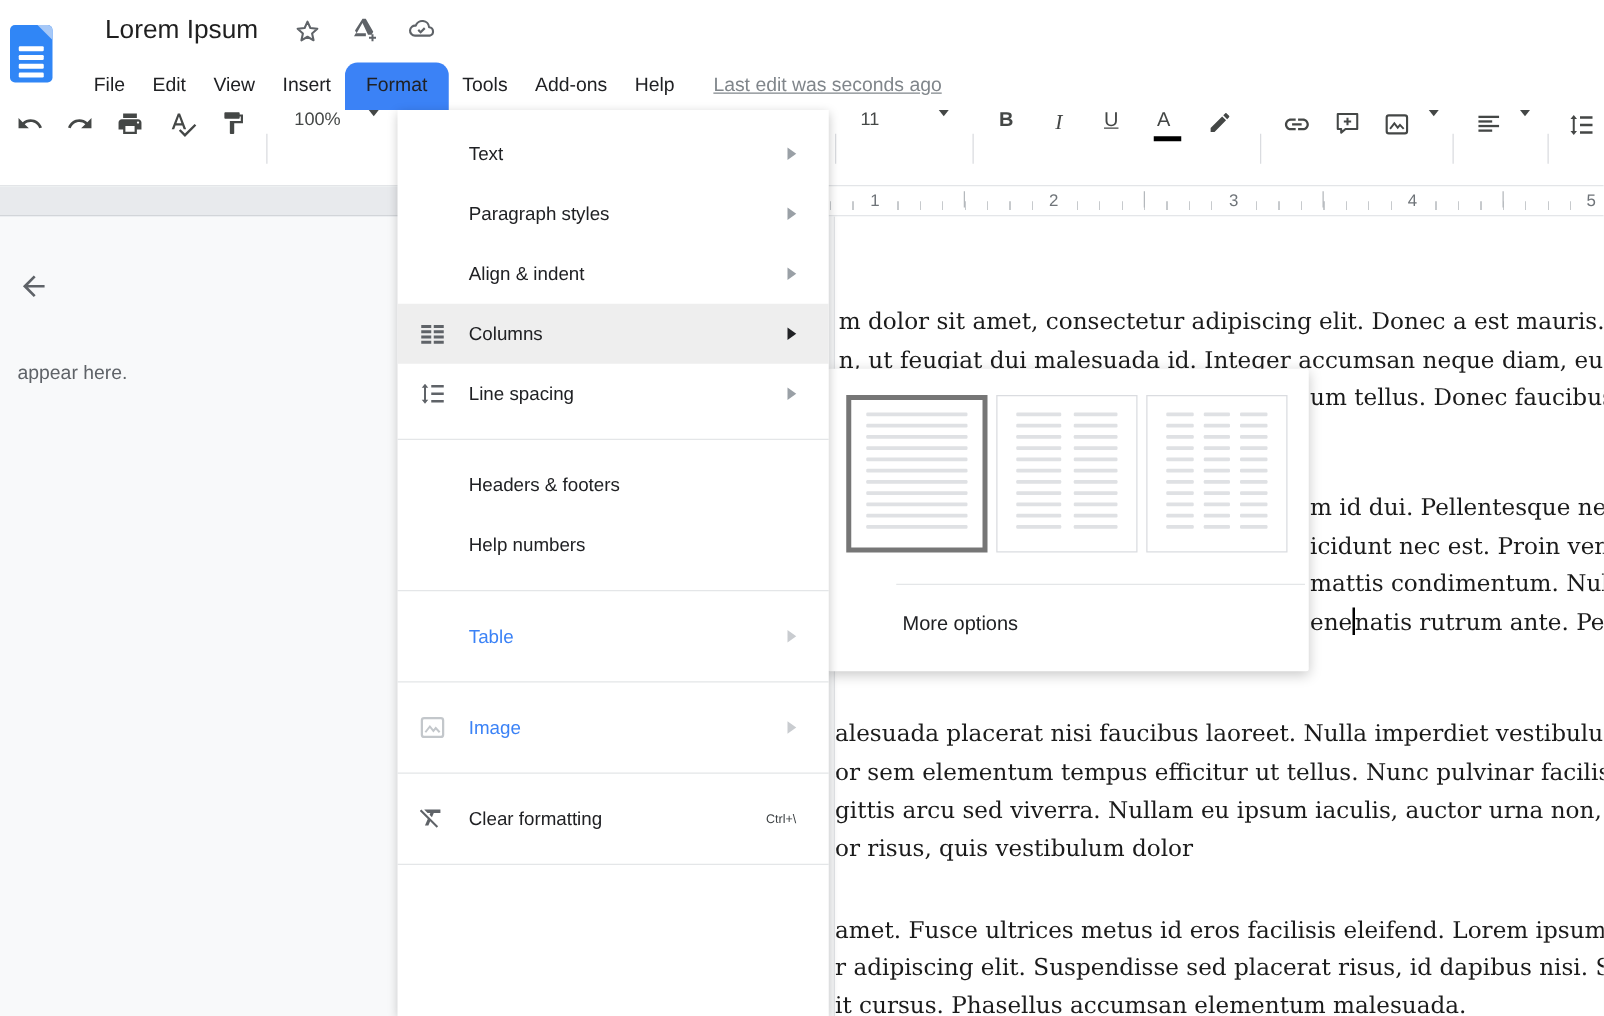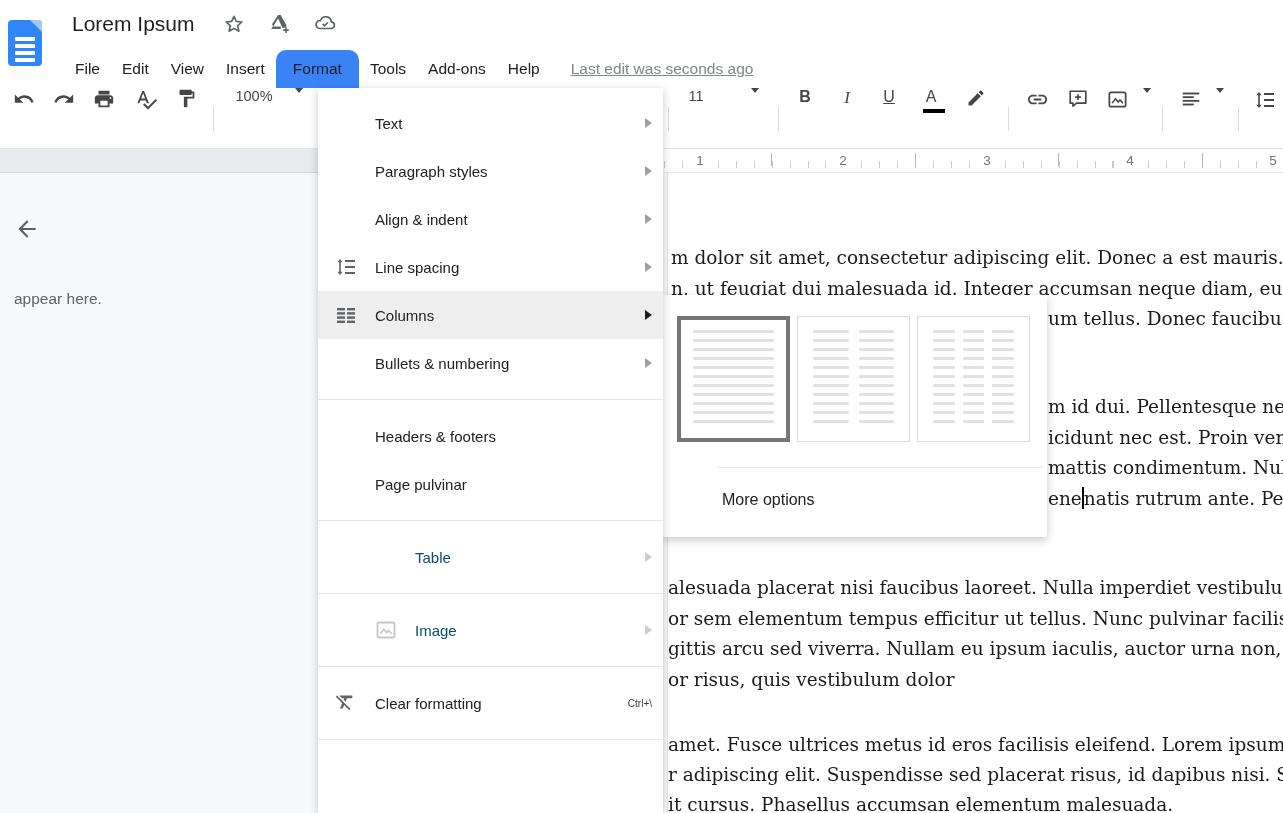--- a/index.html
+++ b/index.html
@@ -10,21 +10,21 @@
     -webkit-font-smoothing:antialiased;
   }
   svg { display:block; }
 
   
   .header { position:absolute; left:0; top:0; width:1283px; height:88px; background:#fff; z-index:5; }
   .logo { position:absolute; left:8px; top:20px; width:34px; height:46px; background:#3086f6; border-radius:4px; overflow:hidden; }
   .logo .fold { position:absolute; right:0; top:0; width:0; height:0;
     border-top:12px solid #a6c8f7; border-left:12px solid transparent; }
   .logo .bar { position:absolute; left:7px; width:20px; height:3.5px; background:#fff; border-radius:1px; }
-  .title-row { position:absolute; left:72px; top:12px; display:flex; align-items:center; }
+  .title-row { position:absolute; left:84px; top:12px; display:flex; align-items:flex-end; }
   .doc-title { font-size:21px; color:#1f1f1f; margin-right:28px; }
   .tb-ic { color:#5f6368; margin-right:22px; }
   .menubar { position:absolute; left:64px; top:50px; height:38px; display:flex; align-items:flex-end; }
   .menu-item { padding:0 11px; font-size:15.5px; line-height:38px; color:#202124; cursor:default; }
   .menu-item.active { background:#3b82f6; border-radius:10px 10px 0 0; padding:0 17px; }
   .last-edit { margin-left:20px; font-size:15.5px; line-height:38px; color:#80868b; text-decoration:underline; white-space:nowrap; }
 
   
   .toolbar { position:absolute; left:0; top:88px; width:1283px; height:61px; background:#fff; border-bottom:1px solid #e3e5e8; z-index:4; }
   .tbi { position:absolute; top:0; height:61px; display:flex; align-items:flex-start; justify-content:center; color:#444746; }
@@ -52,23 +52,23 @@
   .back-btn { position:absolute; left:14px; top:43px; color:#5f6368; }
   .outline-hint { position:absolute; left:14px; top:112px; font-size:15.5px; color:#5f6368; line-height:28px; white-space:nowrap; width:300px; overflow:hidden; }
 
   
   .dline { position:absolute; font-family:"DejaVu Serif", serif; font-size:18.5px; color:#1b1b1b; white-space:nowrap; z-index:2; line-height:26px; }
   .text-caret { display:inline-block; width:2px; height:22px; background:#000; vertical-align:-4px; }
 
   
   .fmt-menu { position:absolute; left:318px; top:88px; width:345px; height:725px; background:#fff;
     box-shadow:0 2px 8px rgba(0,0,0,.22); z-index:30; padding-top:11px; }
-  .mi { position:relative; height:48px; display:flex; align-items:center; padding-left:57px; padding-right:11px; font-size:15px; color:#202124; cursor:default; }
+  .mi { position:relative; height:48px; display:flex; align-items:center; padding-left:57px; padding-right:26px; font-size:15px; color:#202124; cursor:default; }
   .mi.hl { background:#eee; }
-  .mi.disabled { color:#0c4a6e;margin-left:40px; }
+  .mi.disabled { color:#3b82f6; }
   .mi-icon { position:absolute; left:16px; top:12px; width:24px; height:24px; color:#5f6368; }
   .mi.disabled .mi-icon { color:#c3c7cb; }
   .mi-right { margin-left:auto; display:flex; align-items:center; }
   .sub-arrow { width:0; height:0; border-top:5px solid transparent; border-bottom:5px solid transparent; border-left:7px solid #9aa0a6; }
   .sub-arrow.dark { border-left-color:#202124; }
   .sub-arrow.light { border-left-color:#c9ccd0; }
   .mi-shortcut { font-size:10px; color:#3c4043; }
   .mi-div { height:1px; background:#e4e6e8; margin:12px 0; }
 
   
@@ -286,64 +286,58 @@
     <span class="mi-right">
         <span class="sub-arrow"></span>
       </span>
   </div>
   <div class="mi">
     <span>Align &amp; indent</span>
     <span class="mi-right">
         <span class="sub-arrow"></span>
       </span>
   </div>
-  <div class="mi">
-    <span class="mi-icon">
-      <svg width="24" height="24" viewBox="0 0 24 24" fill="#5f6368">
-          <path d="M6 4L3.4 7.2h1.8v9.6H3.4L6 20l2.6-3.2H6.8V7.2h1.8L6 4z"></path>
-          <rect x="11" y="5" width="10" height="2"></rect>
-          <rect x="11" y="11" width="10" height="2"></rect>
-          <rect x="11" y="17" width="10" height="2"></rect>
-        </svg>
-    </span>
-    <span>Line spacing</span>
-    <span class="mi-right">
-        <span class="sub-arrow"></span>
-      </span>
-  </div>
   <div class="mi hl">
     <span class="mi-icon">
       <svg width="24" height="24" viewBox="0 0 24 24" fill="#5f6368">
           <rect x="3" y="5" width="8" height="2.4"></rect>
           <rect x="3" y="9.2" width="8" height="2.4"></rect>
           <rect x="3" y="13.4" width="8" height="2.4"></rect>
           <rect x="3" y="17.6" width="8" height="2.4"></rect>
           <rect x="13" y="5" width="8" height="2.4"></rect>
           <rect x="13" y="9.2" width="8" height="2.4"></rect>
           <rect x="13" y="13.4" width="8" height="2.4"></rect>
           <rect x="13" y="17.6" width="8" height="2.4"></rect>
         </svg>
     </span>
     <span>Columns</span>
     <span class="mi-right">
         <span class="sub-arrow dark"></span>
       </span>
   </div>
   <div class="mi">
-    <span>Bullets &amp; numbering</span>
+    <span class="mi-icon">
+      <svg width="24" height="24" viewBox="0 0 24 24" fill="#5f6368">
+          <path d="M6 4L3.4 7.2h1.8v9.6H3.4L6 20l2.6-3.2H6.8V7.2h1.8L6 4z"></path>
+          <rect x="11" y="5" width="10" height="2"></rect>
+          <rect x="11" y="11" width="10" height="2"></rect>
+          <rect x="11" y="17" width="10" height="2"></rect>
+        </svg>
+    </span>
+    <span>Line spacing</span>
     <span class="mi-right">
         <span class="sub-arrow"></span>
       </span>
   </div>
   <div class="mi-div"></div>
   <div class="mi">
     <span>Headers &amp; footers</span>
   </div>
   <div class="mi">
-    <span>Page pulvinar</span>
+    <span>Help numbers</span>
   </div>
   <div class="mi-div"></div>
   <div class="mi disabled">
     <span>Table</span>
     <span class="mi-right">
         <span class="sub-arrow light"></span>
       </span>
   </div>
   <div class="mi-div"></div>
   <div class="mi disabled">

